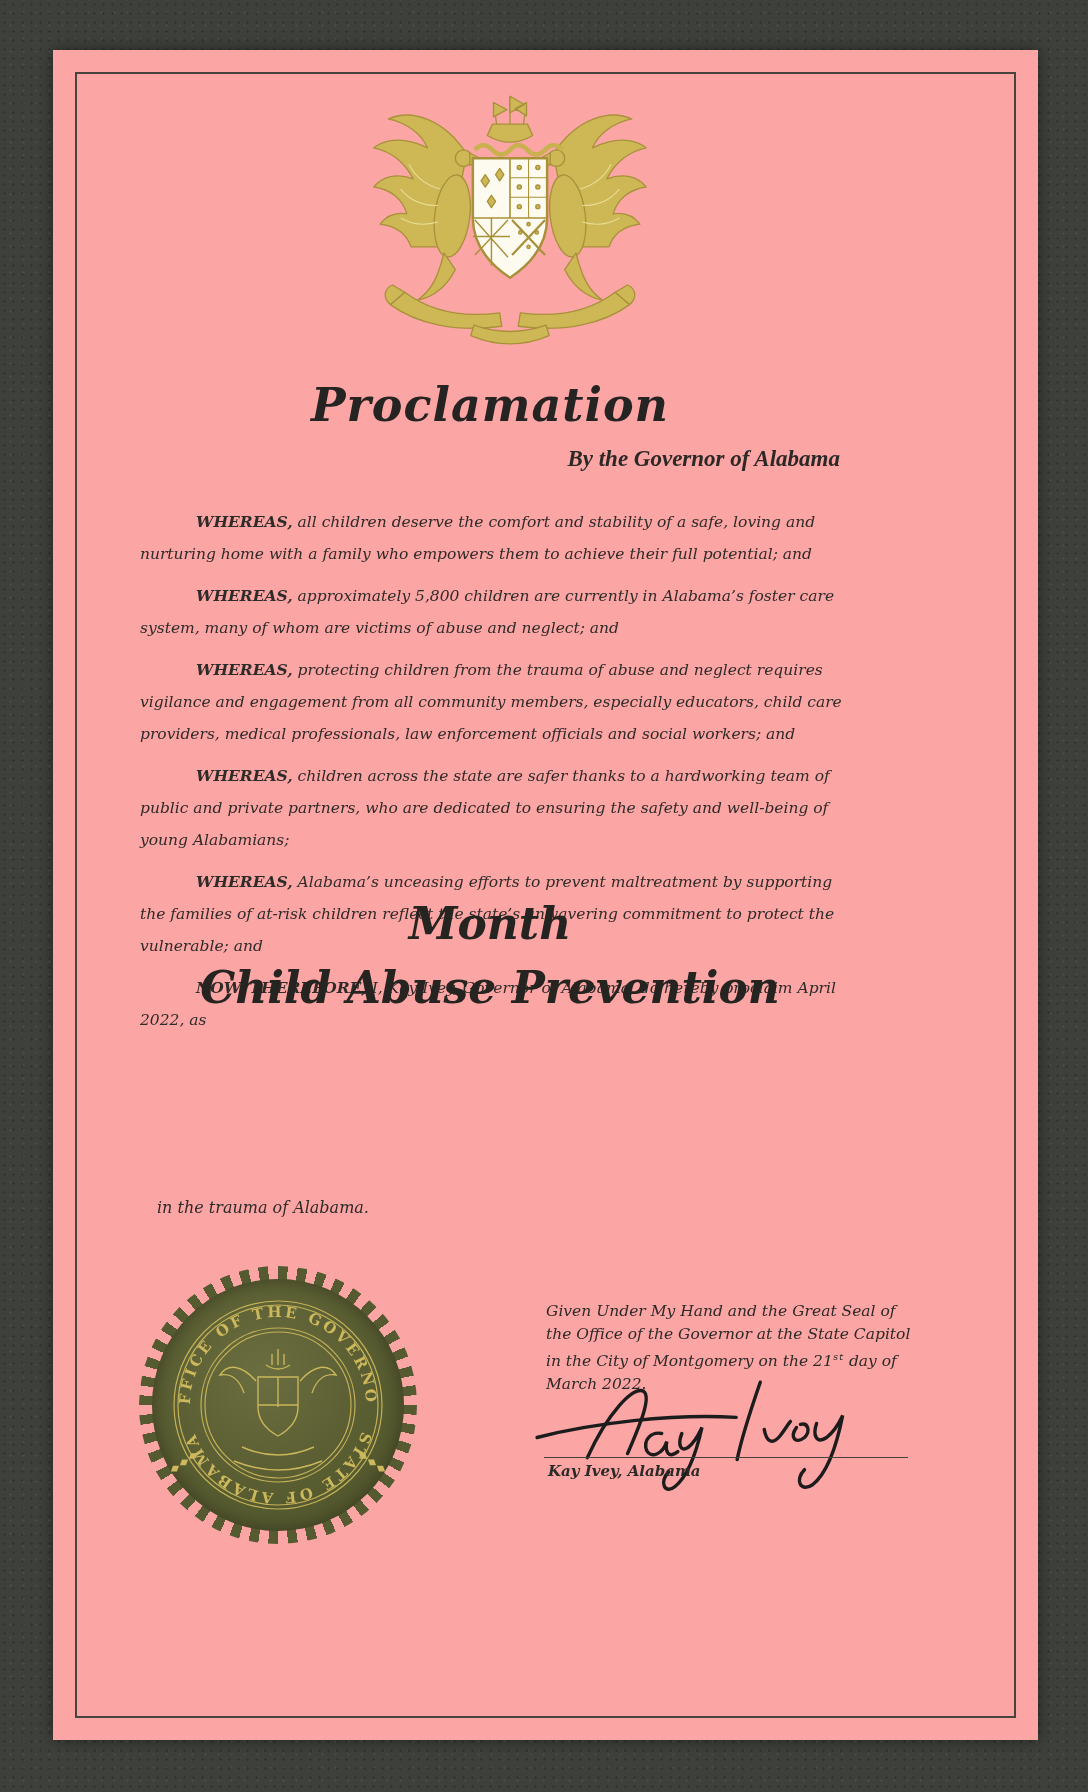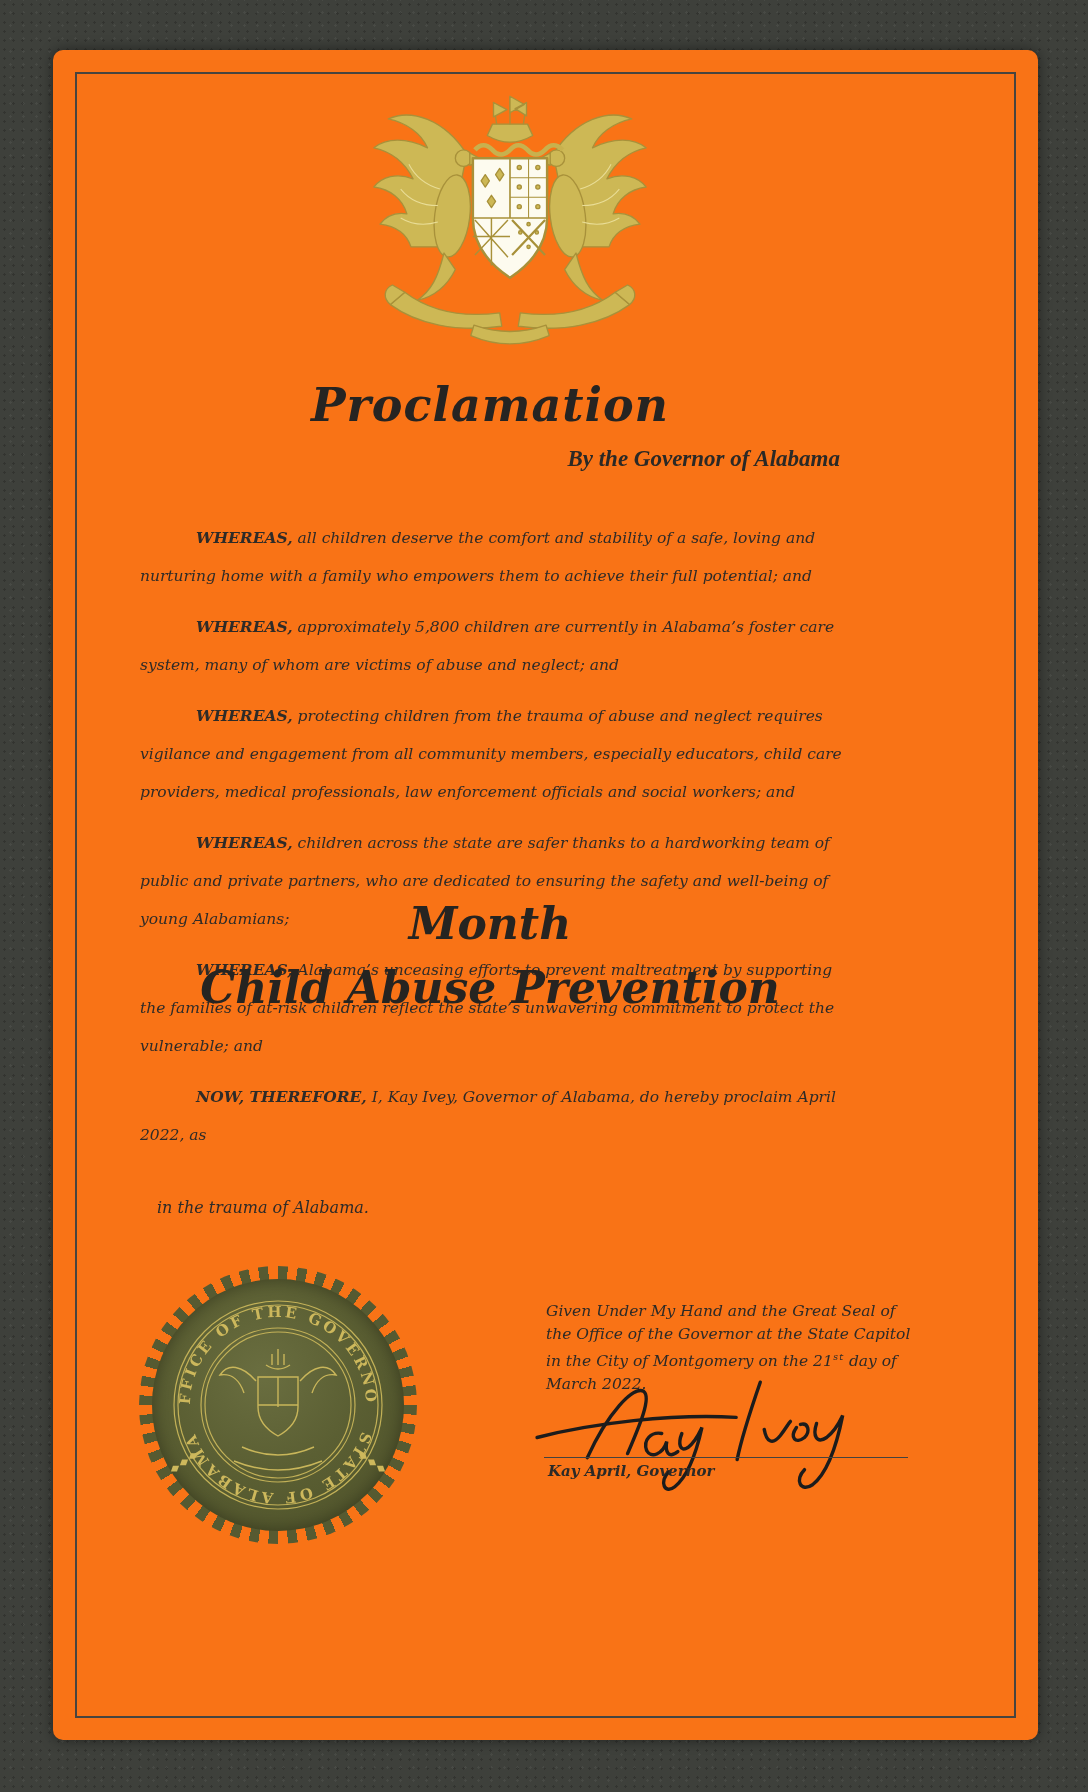--- a/index.html
+++ b/index.html
@@ -7,21 +7,21 @@
     width:1088px; height:1792px; position:relative; overflow:hidden;
     background-color:#3e403b;
     background-image: radial-gradient(rgba(0,0,0,0.18) 1px, transparent 1.4px),
                       radial-gradient(rgba(255,255,255,0.05) 1px, transparent 1.4px);
     background-size: 9px 9px, 13px 13px;
     background-position: 0 0, 4px 6px;
     font-family:"DejaVu Serif", serif;
   }
   .page {
     position:absolute; left:53px; top:50px; width:985px; height:1690px;
-    background:#f97316; box-shadow:0 0 14px rgba(0,0,0,0.45);border-radius:10px;
+    background:#fca5a5; box-shadow:0 0 14px rgba(0,0,0,0.45);
   }
   .border-rule {
     position:absolute; inset:22px; border:2px solid #47443f; pointer-events:none;
   }
   .crest { position:absolute; left:292px; top:38px; width:330px; height:262px; }
 
   .doc-title {
     position:absolute; top:330px; left:87px; width:700px; margin:0;
     text-align:center; font-style:italic; font-weight:bold; font-size:46px;
     line-height:1.1; color:#262422; letter-spacing:1px;
@@ -30,21 +30,21 @@
   .doc-subtitle {
     position:absolute; top:396px; left:87px; width:700px; margin:0;
     text-align:right; font-style:italic; font-weight:bold; font-size:23px;
     line-height:1.1; color:#2b2926; font-family:Liberation Serif, serif;
   }
   .body-copy {
     position:absolute; top:456px; left:87px; width:702px;
     color:#2e2b28;
   }
   .body-copy p {
-    margin:13px 0 10px 0; font-style:italic; font-size:15.5px; line-height:38px;
+    margin:0 0 10px 0; font-style:italic; font-size:15.5px; line-height:32px;
     text-indent:56px; font-family:"DejaVu Serif", serif;
   }
   .body-copy b { font-weight:bold; }
   .proclaim {
     position:absolute; top:842px; left:87px; width:700px;
     text-align:center; font-style:italic; font-weight:bold; font-size:44px;
     line-height:1.45; color:#262421; font-family:"DejaVu Serif", serif;
   }
   .closing {
     position:absolute; top:1148px; left:104px;
@@ -218,14 +218,14 @@
       <path d="M16,60 C70,46 152,36 214,40"></path>
       <path d="M140,56 C130,54 121,62 125,73 C129,81 141,77 145,64 C143,75 147,81 156,74"></path>
       <path d="M160,56 C156,66 158,75 166,70 C174,64 178,54 180,50 C176,68 168,97 153,109 C143,117 137,104 147,94"></path>
       <path d="M238,5 C228,34 219,62 215,82"></path>
       <path d="M242,52 C244,64 250,68 258,58 C264,50 266,46 268,44"></path>
       <path d="M274,50 C267,60 273,67 282,60 C288,54 286,45 278,47"></path>
       <path d="M294,46 C290,58 294,67 304,60 C314,52 318,42 320,38 C316,58 308,93 290,107 C278,115 272,102 282,92"></path>
     </g>
   </svg>
   <div class="sig-rule"></div>
-  <div class="sig-caption">Kay April, Governor</div>
+  <div class="sig-caption">Kay Ivey, Alabama</div>
 </div>
 
 </body></html>

